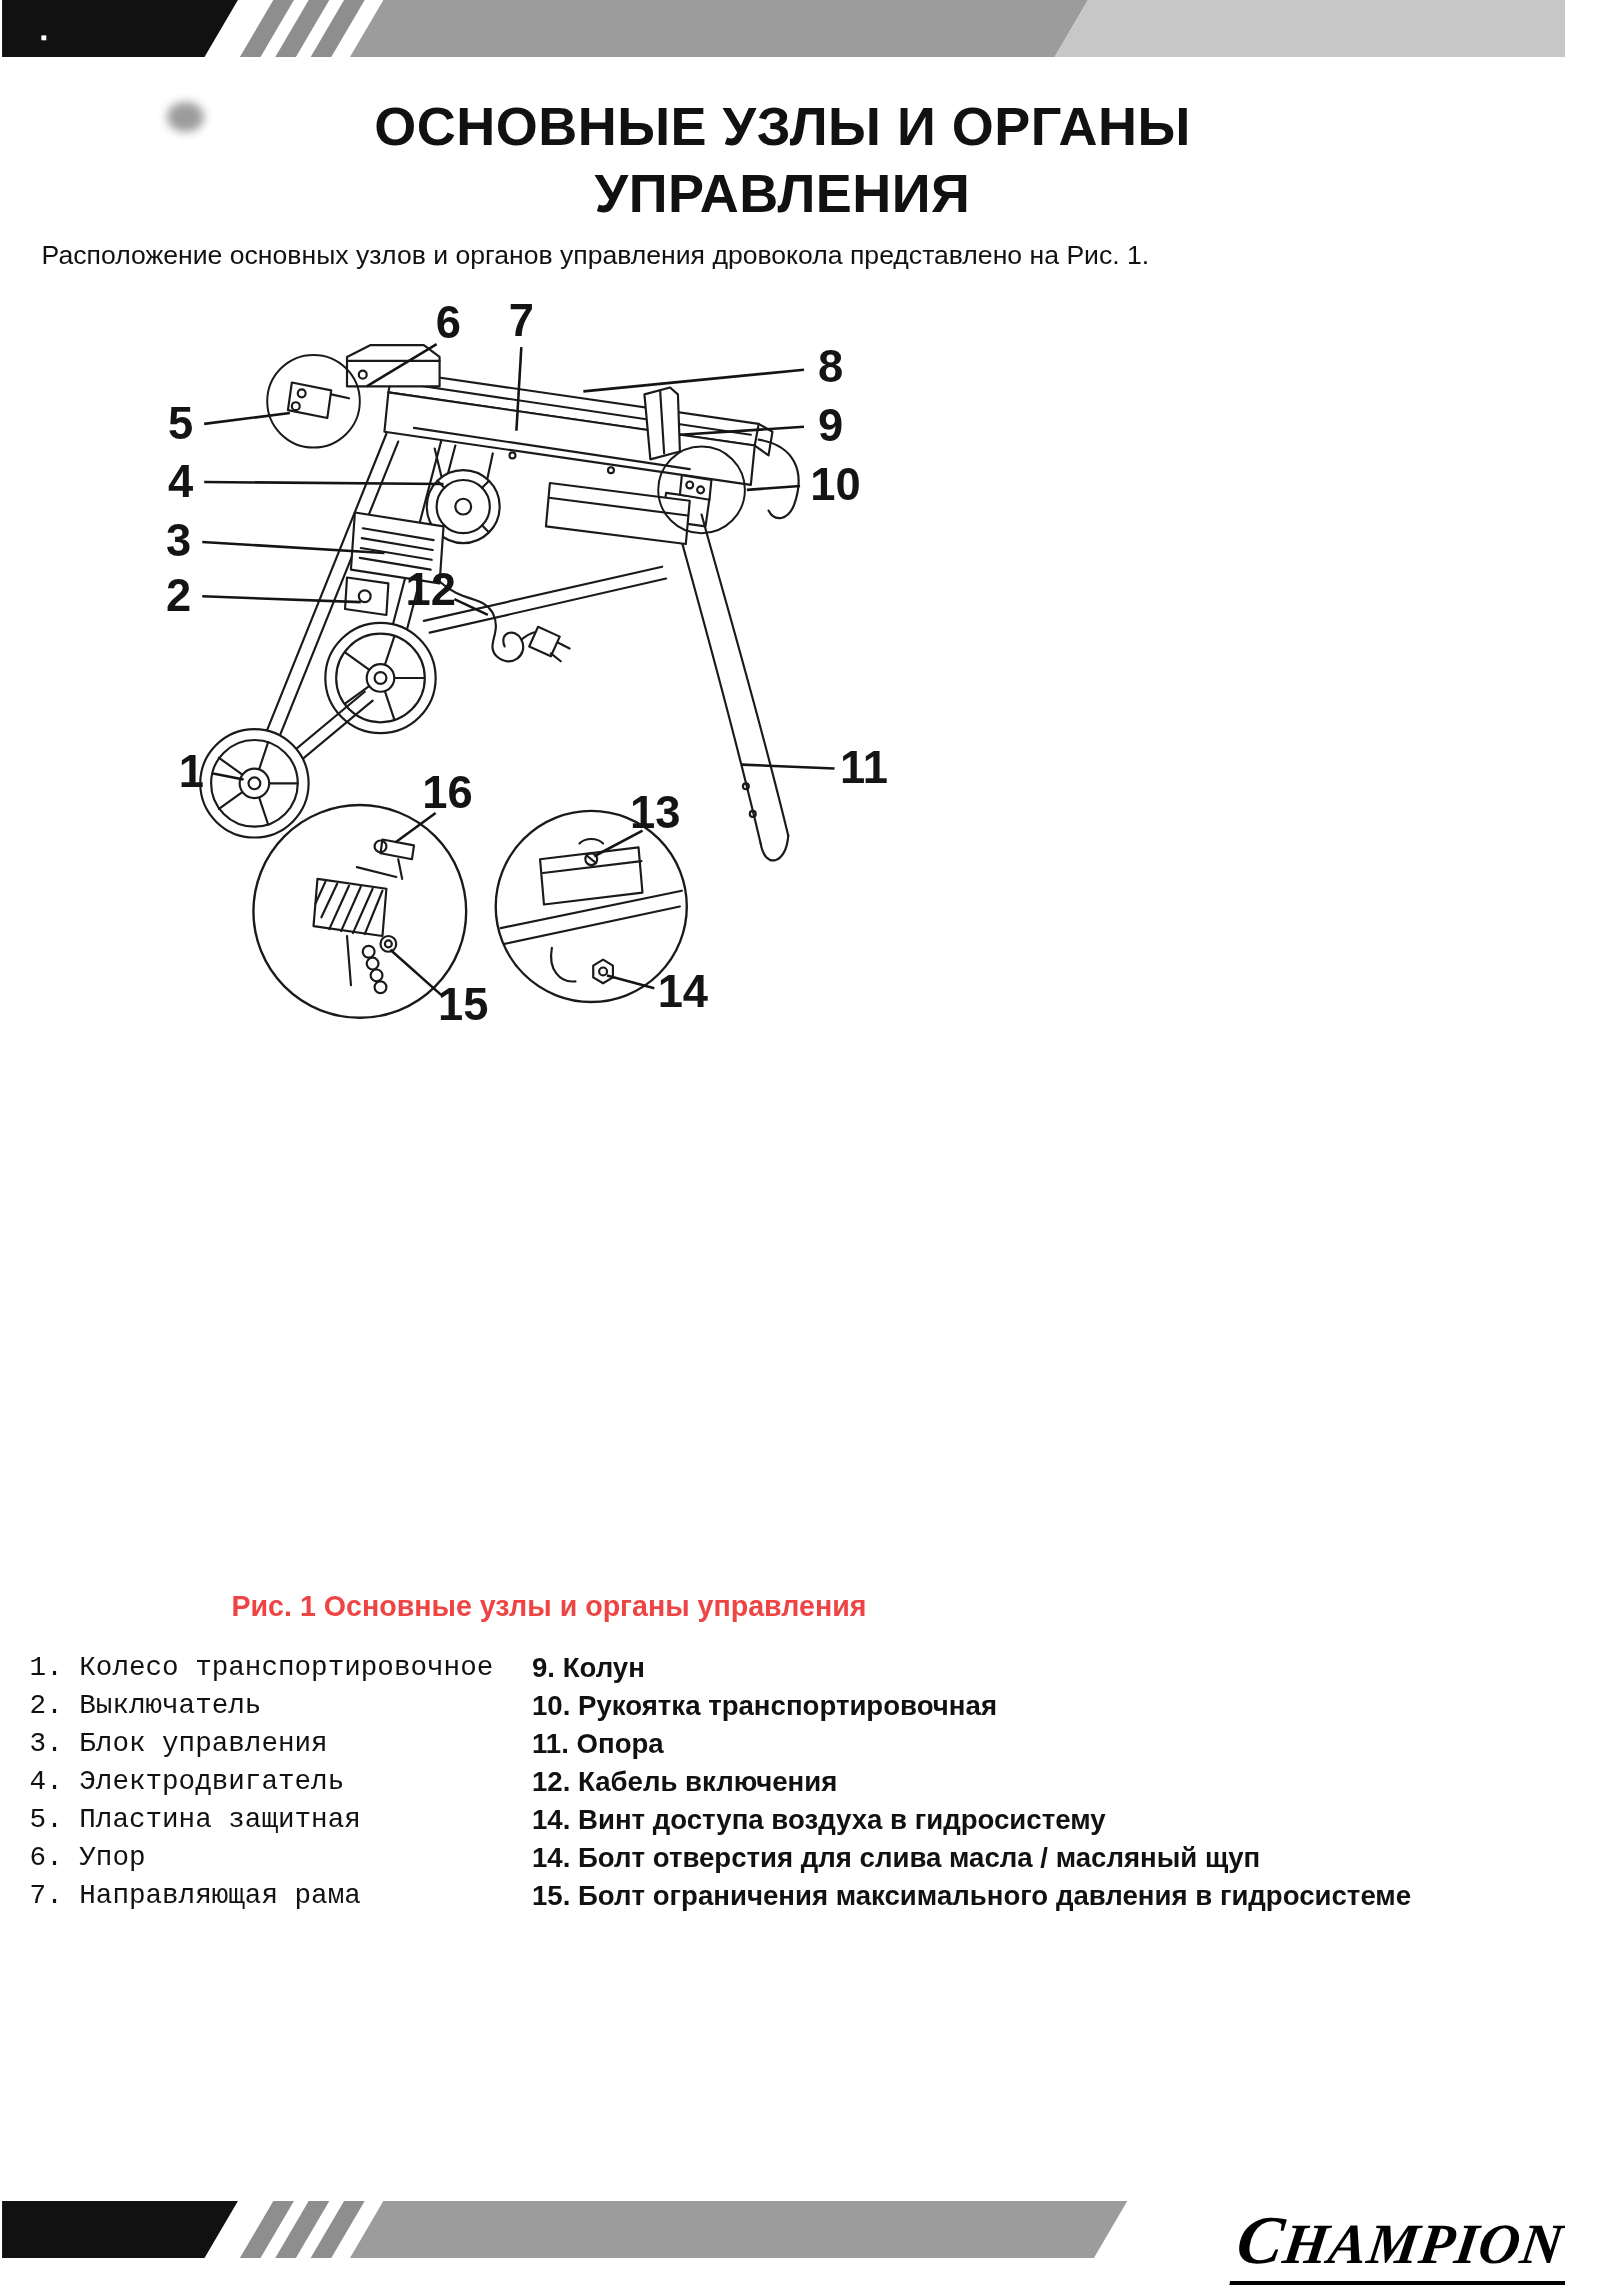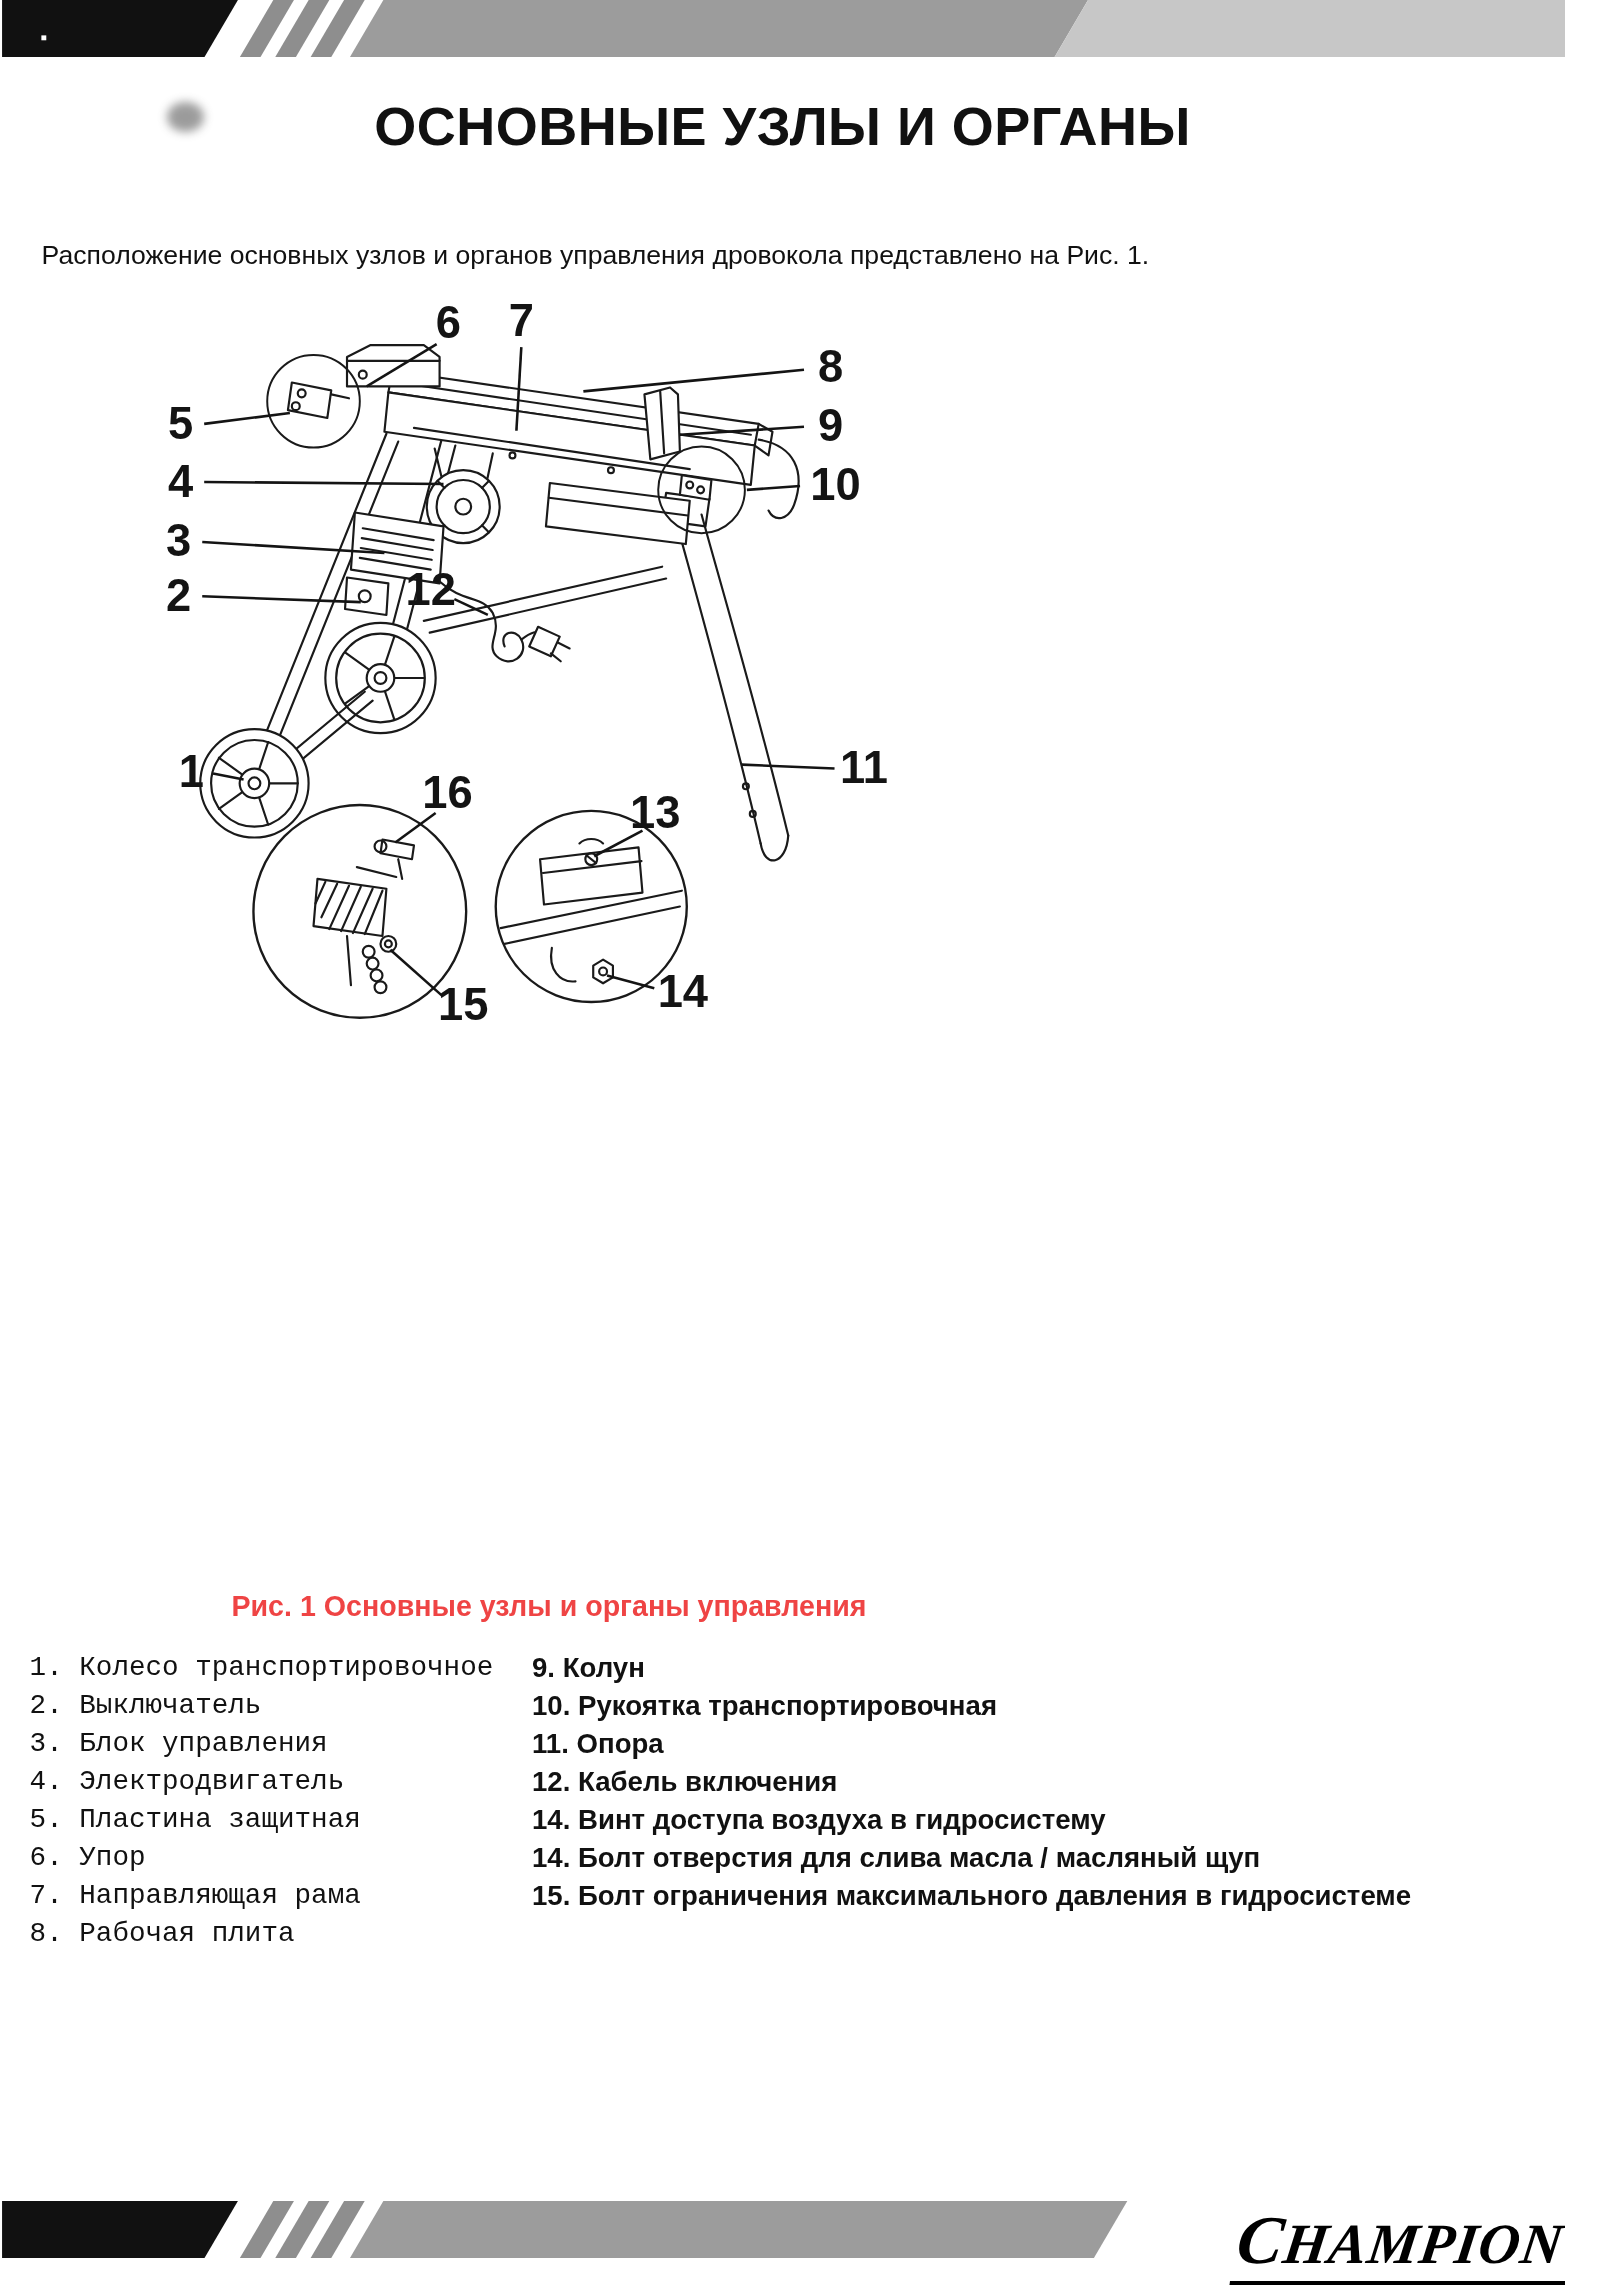--- a/index.html
+++ b/index.html
@@ -72,20 +72,21 @@
     <polygon points="312,0 333,0 299,58 278,58" style="fill:var(--stripe-gray,#8e8e8e)"></polygon>
     <polygon points="348,0 369,0 335,58 314,58" style="fill:var(--stripe-gray,#8e8e8e)"></polygon>
     <polygon points="388,0 1105,0 1071,58 354,58" style="fill:var(--bar-gray,#9c9c9c)"></polygon>
     <polygon points="1105,0 1631,0 1631,58 1071,58" style="fill:var(--bar-gray-light,#c7c7c7)"></polygon>
   </svg>
 
   <div class="title-smudge"></div>
 
   <h1 class="page-title">
     <span>ОСНОВНЫЕ УЗЛЫ И ОРГАНЫ</span>
+    <span>УПРАВЛЕНИЯ</span>
   </h1>
 
   <p class="intro">Расположение основных узлов и органов управления дровокола представлено на Рис. 1.</p>
 
   <svg class="figure-svg" viewBox="0 290 1631 860">
     <g class="draw">
 
       <g>
         <line x1="448" y1="446" x2="398" y2="636"></line>
         <line x1="462" y1="452" x2="412" y2="642"></line>
@@ -284,21 +285,20 @@
   <div class="figure-caption">Рис. 1 Основные узлы и органы управления</div>
 
   <ul class="parts left" id="parts-left">
       <li>1. Колесо транспортировочное</li>
       <li>2. Выключатель</li>
       <li>3. Блок управления</li>
       <li>4. Электродвигатель</li>
       <li>5. Пластина защитная</li>
       <li>6. Упор</li>
       <li>7. Направляющая рама</li>
-      <li>8. Рабочая плита</li>
     </ul>
   <ul class="parts right" id="parts-right">
       <li>9. Колун</li>
       <li>10. Рукоятка транспортировочная</li>
       <li>11. Опора</li>
       <li>12. Кабель включения</li>
       <li>14. Винт доступа воздуха в гидросистему</li>
       <li>14. Болт отверстия для слива масла / масляный щуп</li>
       <li>15. Болт ограничения максимального давления в гидросистеме</li>
     </ul>

